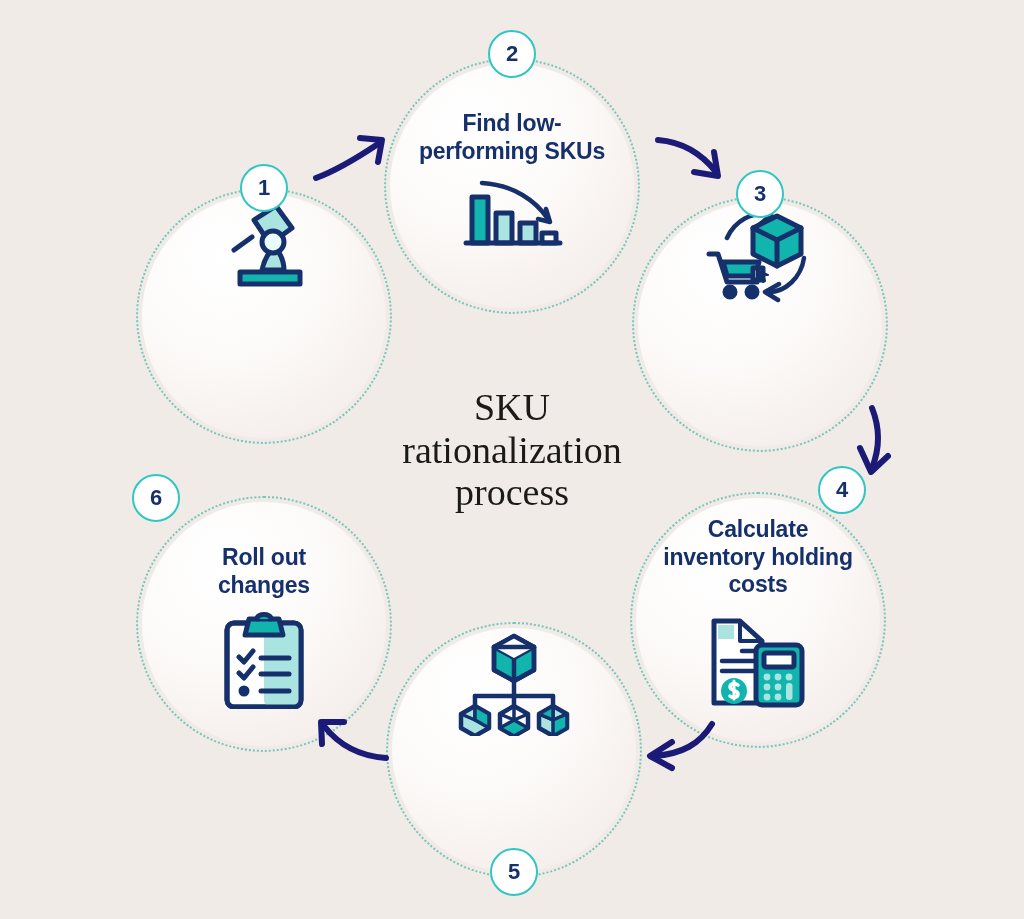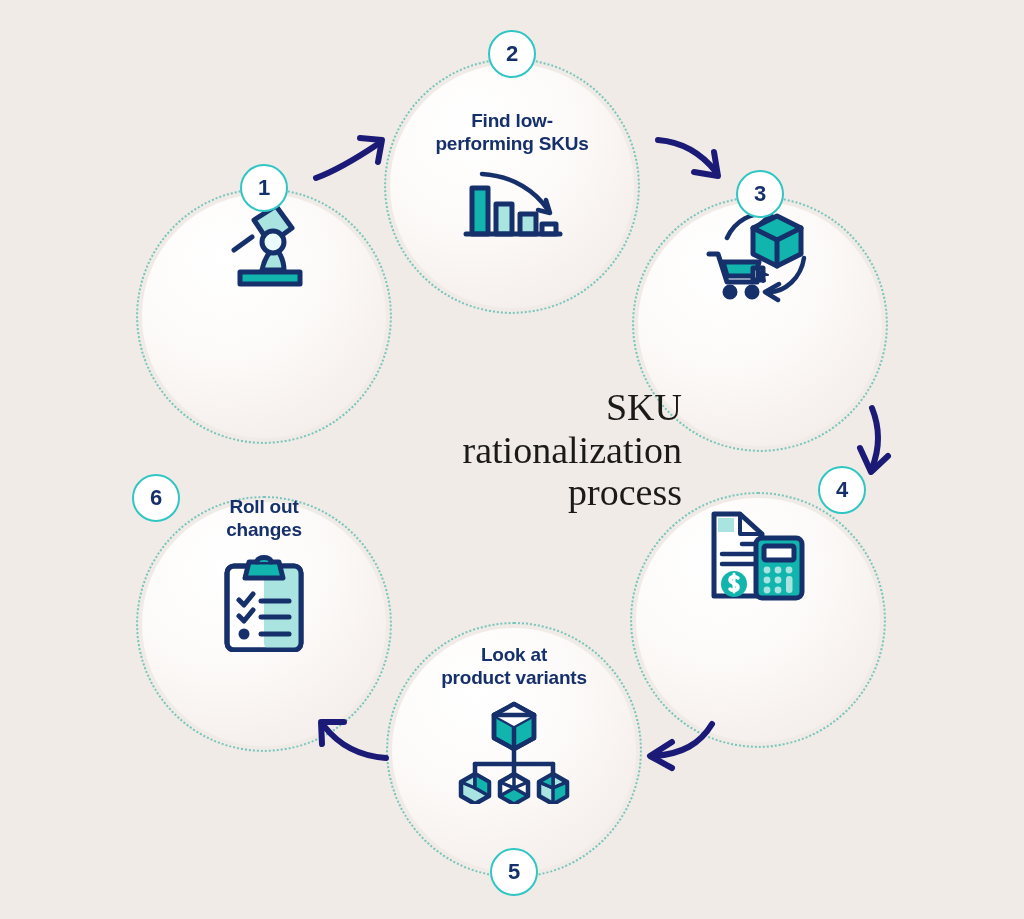--- a/index.html
+++ b/index.html
@@ -51,21 +51,21 @@
     flex-direction: column;
     align-items: center;
     justify-content: flex-start;
   }
   .step-label {
     position: relative;
     width: 250px;
     text-align: center;
     color: #16306B;
     font-weight: bold;
-    font-size: 19px;
+    font-size: 23px;
     line-height: 1.2;
     letter-spacing: -0.2px;
     white-space: pre-line;
   }
   .step-icon {
     position: relative;
     margin-top: 10px;
   }
 
   
@@ -83,21 +83,21 @@
     color: #16306B;
     font-weight: bold;
     font-size: 22px;
     z-index: 5;
   }
 
   
   .center-title {
     position: absolute;
     width: 340px;
-    text-align: right;
+    text-align: center;
     color: #1B1A18;
     font-family: "Liberation Serif", "DejaVu Serif", serif;
     font-size: 38px;
     line-height: 1.12;
     white-space: pre-line;
   }
 
   
   .arrow {
     position: absolute;
@@ -175,20 +175,23 @@
         </svg>
       </div>
     </div>
     <div class="badge" style="left:104px; top:-26px;">3</div>
   </div>
 
   <div class="step" style="left:630px; top:492px;">
     <div class="dotted-ring"></div>
     <div class="disc"></div>
     <div class="step-inner">
+      <div class="step-label" style="margin-top:24px;">Calculate
+inventory holding
+costs</div>
       <div class="step-icon">
         <svg width="104" height="100" viewBox="0 0 104 100">
           <g fill="none" stroke="#16306B" stroke-width="5" stroke-linecap="round" stroke-linejoin="round">
             <path d="M8 12 L34 12 L56 32 L56 94 L8 94 Z" fill="#FFFFFF"></path>
             <path d="M12 16 L28 16 L28 30 L12 30 Z" fill="#A9E4E0" stroke-width="0"></path>
             <path d="M34 12 L34 32 L56 32" stroke-width="4"></path>
             <path d="M36 42 L50 42" stroke-width="4.5"></path>
             <path d="M16 52 L48 52" stroke-width="4.5"></path>
             <path d="M16 62 L48 62" stroke-width="4.5"></path>
             <ellipse cx="28" cy="82" rx="13" ry="13" fill="#11B5AE" stroke-width="0"></ellipse>
@@ -210,22 +213,20 @@
         </svg>
       </div>
     </div>
     <div class="badge" style="left:188px; top:-26px;">4</div>
   </div>
 
   <div class="step" style="left:386px; top:622px;">
     <div class="dotted-ring"></div>
     <div class="disc"></div>
     <div class="step-inner">
-      <div class="step-label" style="margin-top:22px;">Look at
-product variants</div>
       <div class="step-icon">
         <svg width="126" height="104" viewBox="0 0 126 104">
           <g fill="none" stroke="#16306B" stroke-width="4.5" stroke-linecap="round" stroke-linejoin="round">
             <path d="M63 4 L83 15 L83 38 L63 49 L43 38 L43 15 Z" fill="#11B5AE"></path>
             <path d="M43 15 L63 26 L83 15"></path>
             <path d="M63 26 L63 49"></path>
             <path d="M43 15 L63 26 L63 4 Z" fill="#FFFFFF" stroke-width="0"></path>
             <path d="M63 4 L83 15 L63 26 Z" fill="#FFFFFF" stroke-width="0"></path>
             <path d="M43 15 L83 15" stroke-width="4.5" stroke="#16306B"></path>
             <path d="M63 4 L83 15 L83 38 L63 49 L43 38 L43 15 Z"></path>
@@ -248,21 +249,21 @@
         </svg>
       </div>
     </div>
     <div class="badge" style="left:104px; top:226px;">5</div>
   </div>
 
   <div class="step" style="left:136px; top:496px;">
     <div class="dotted-ring"></div>
     <div class="disc"></div>
     <div class="step-inner">
-      <div class="step-label" style="">Roll out
+      <div class="step-label" style="margin-top:48px;">Roll out
 changes</div>
       <div class="step-icon">
         <svg width="90" height="100" viewBox="0 0 90 100">
           <g fill="none" stroke="#16306B" stroke-width="5" stroke-linecap="round" stroke-linejoin="round">
             <rect x="8" y="14" width="74" height="84" rx="7" fill="#FFFFFF"></rect>
             <rect x="45" y="14" width="37" height="84" rx="7" fill="#A9E4E0" stroke-width="0"></rect>
             <rect x="8" y="14" width="74" height="84" rx="7"></rect>
             <path d="M30 10 L60 10 L64 26 L26 26 Z" fill="#11B5AE"></path>
             <path d="M38 10 C38 4 52 4 52 10" fill="#11B5AE"></path>
             <path d="M20 48 L25 53 L34 42" stroke-width="5"></path>

